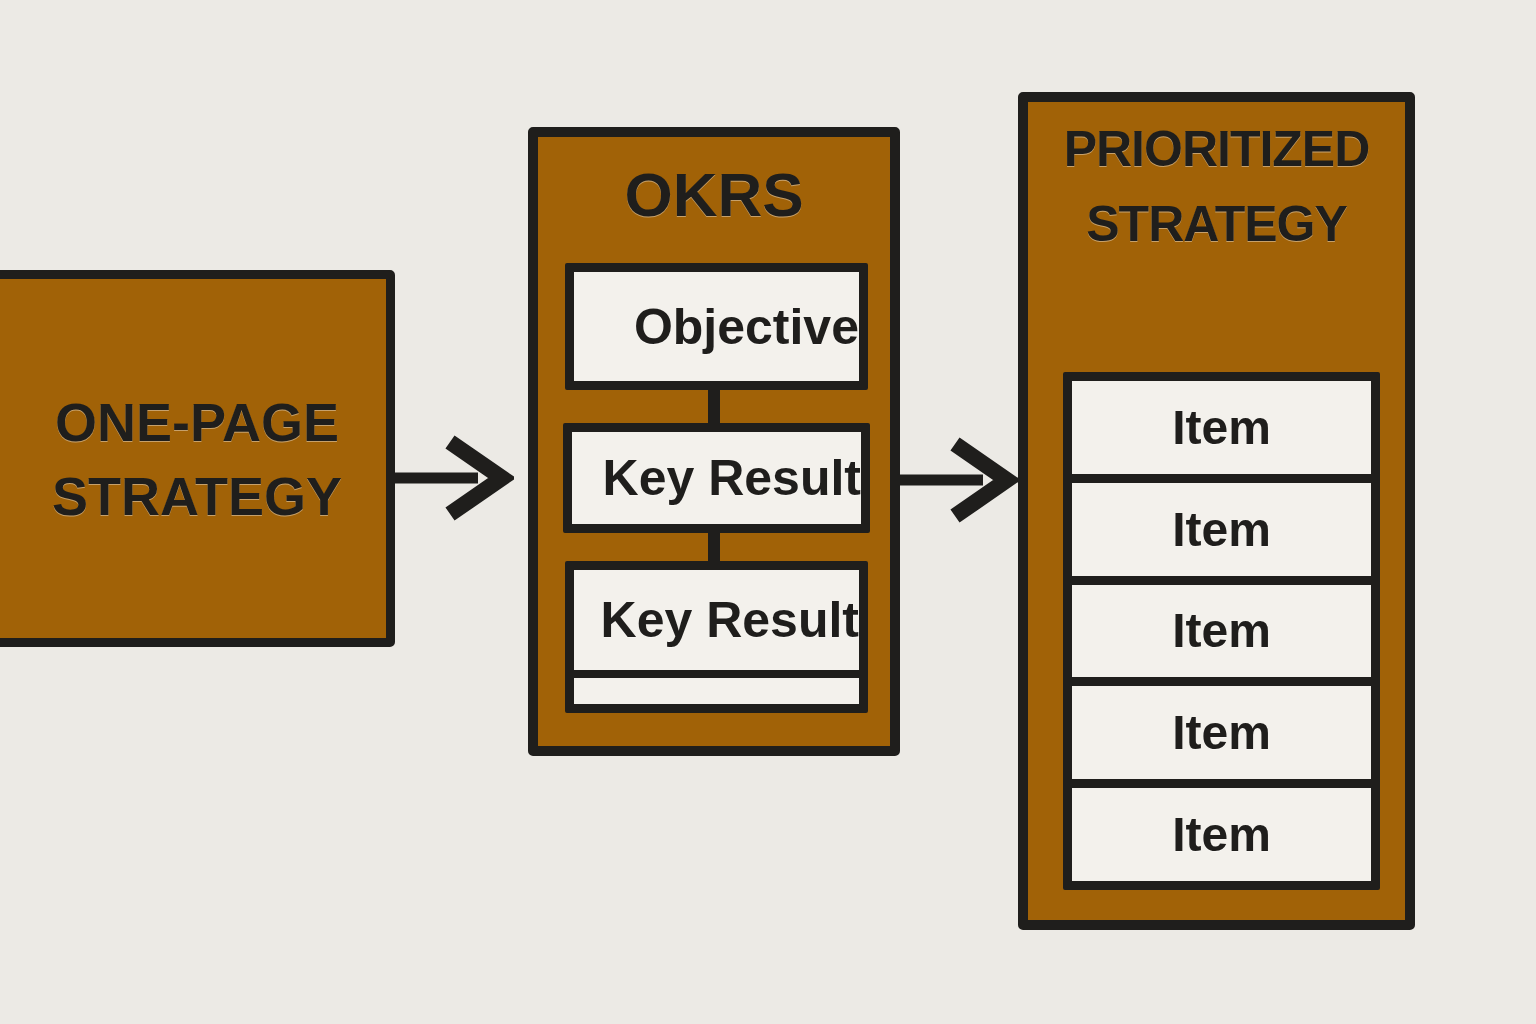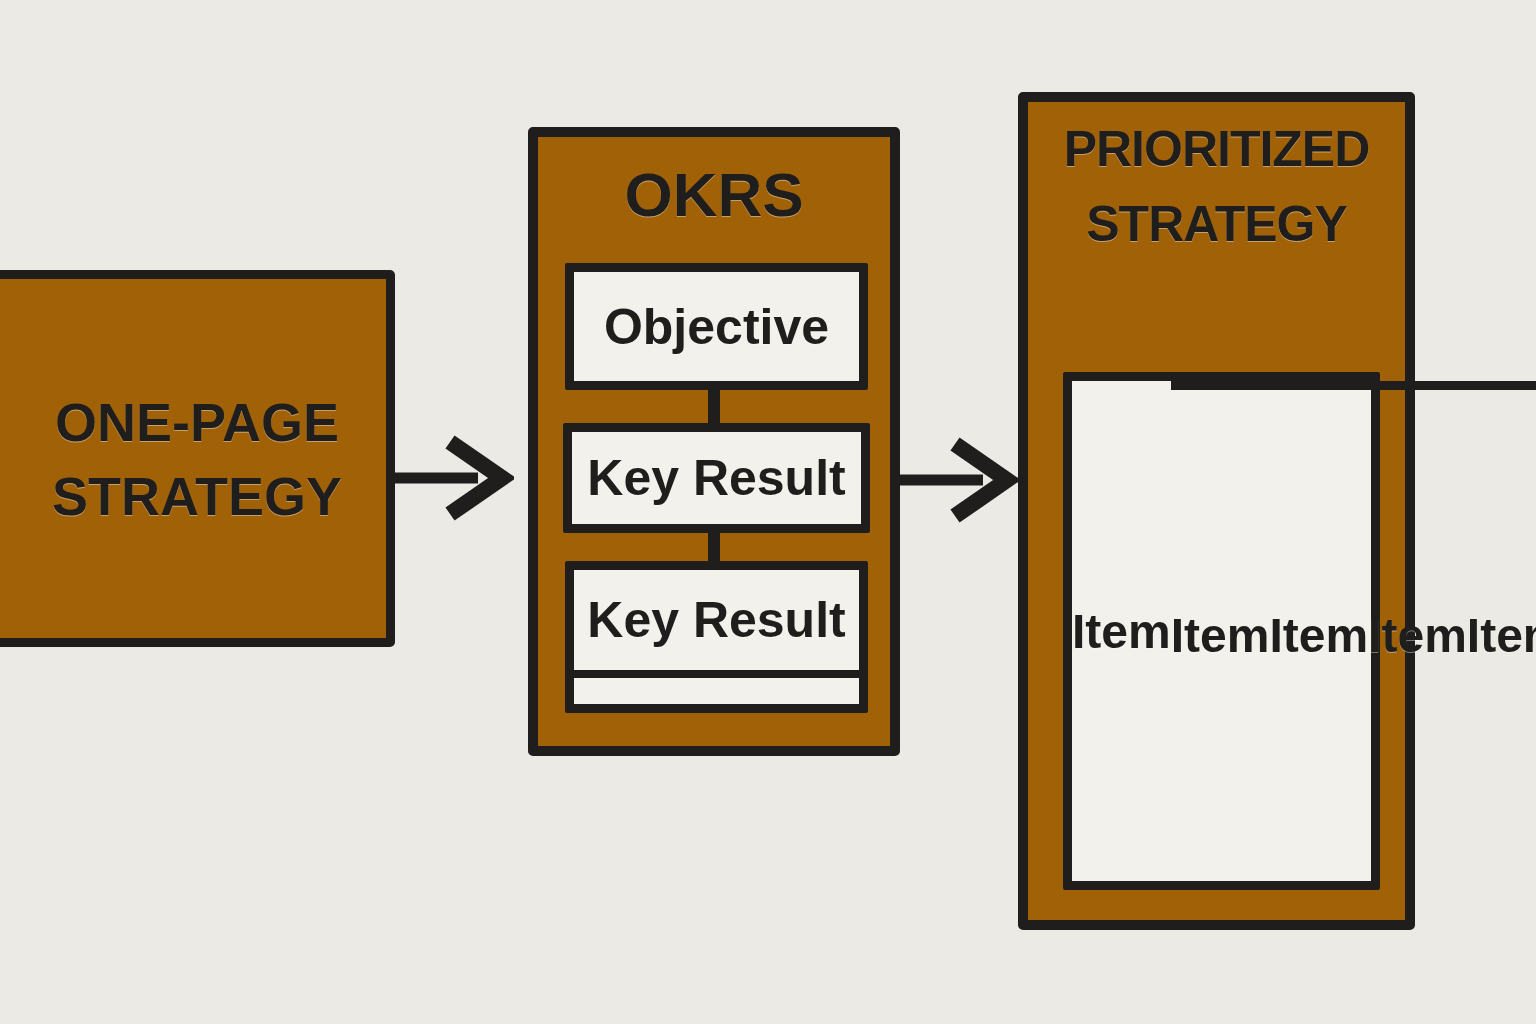--- a/index.html
+++ b/index.html
@@ -52,21 +52,21 @@
     text-align: center;
     font-size: 62px; font-weight: 700;
     text-shadow: 0 1px 0 rgba(255,255,255,0.4);
   }
   .subbox {
     position: absolute;
     background: #F3F1EC;
     border: 9px solid #1F1E1C;
     border-radius: 2px;
     box-sizing: border-box;
-    display: flex; align-items: center; justify-content: center;
+    display: flex; align-items: center; justify-content: flex-end;
   }
   .subbox .sublabel {
     font-size: 50px; font-weight: 700;
     text-shadow: 0 1px 0 rgba(255,255,255,0.4);
   }
   .objective { left: 27px; top: 126px; width: 303px; height: 127px; }
   .kr1       { left: 25px; top: 286px; width: 307px; height: 110px; }
   .kr2       { left: 27px; top: 424px; width: 303px; height: 152px; padding-bottom: 34px; }
   .kr2-divider {
     position: absolute; left: 0; right: 0; bottom: 26px;
@@ -93,21 +93,21 @@
     line-height: 75px; letter-spacing: -1px;
     text-shadow: 0 1px 0 rgba(255,255,255,0.4);
   }
   .item-list {
     position: absolute;
     left: 35px; top: 270px;
     width: 317px; height: 518px;
     border: 9px solid #1F1E1C;
     border-radius: 2px;
     box-sizing: border-box;
-    display: flex; flex-direction: row;
+    display: flex; flex-direction: column;
     background: #F3F1EC;
   }
   .item-row {
     flex: 1;
     display: flex; align-items: center; justify-content: center;
   }
   .item-row + .item-row { border-top: 9px solid #1F1E1C; }
   .item-row .item-label {
     font-size: 48px; font-weight: 700;
     text-shadow: 0 1px 0 rgba(255,255,255,0.4);

